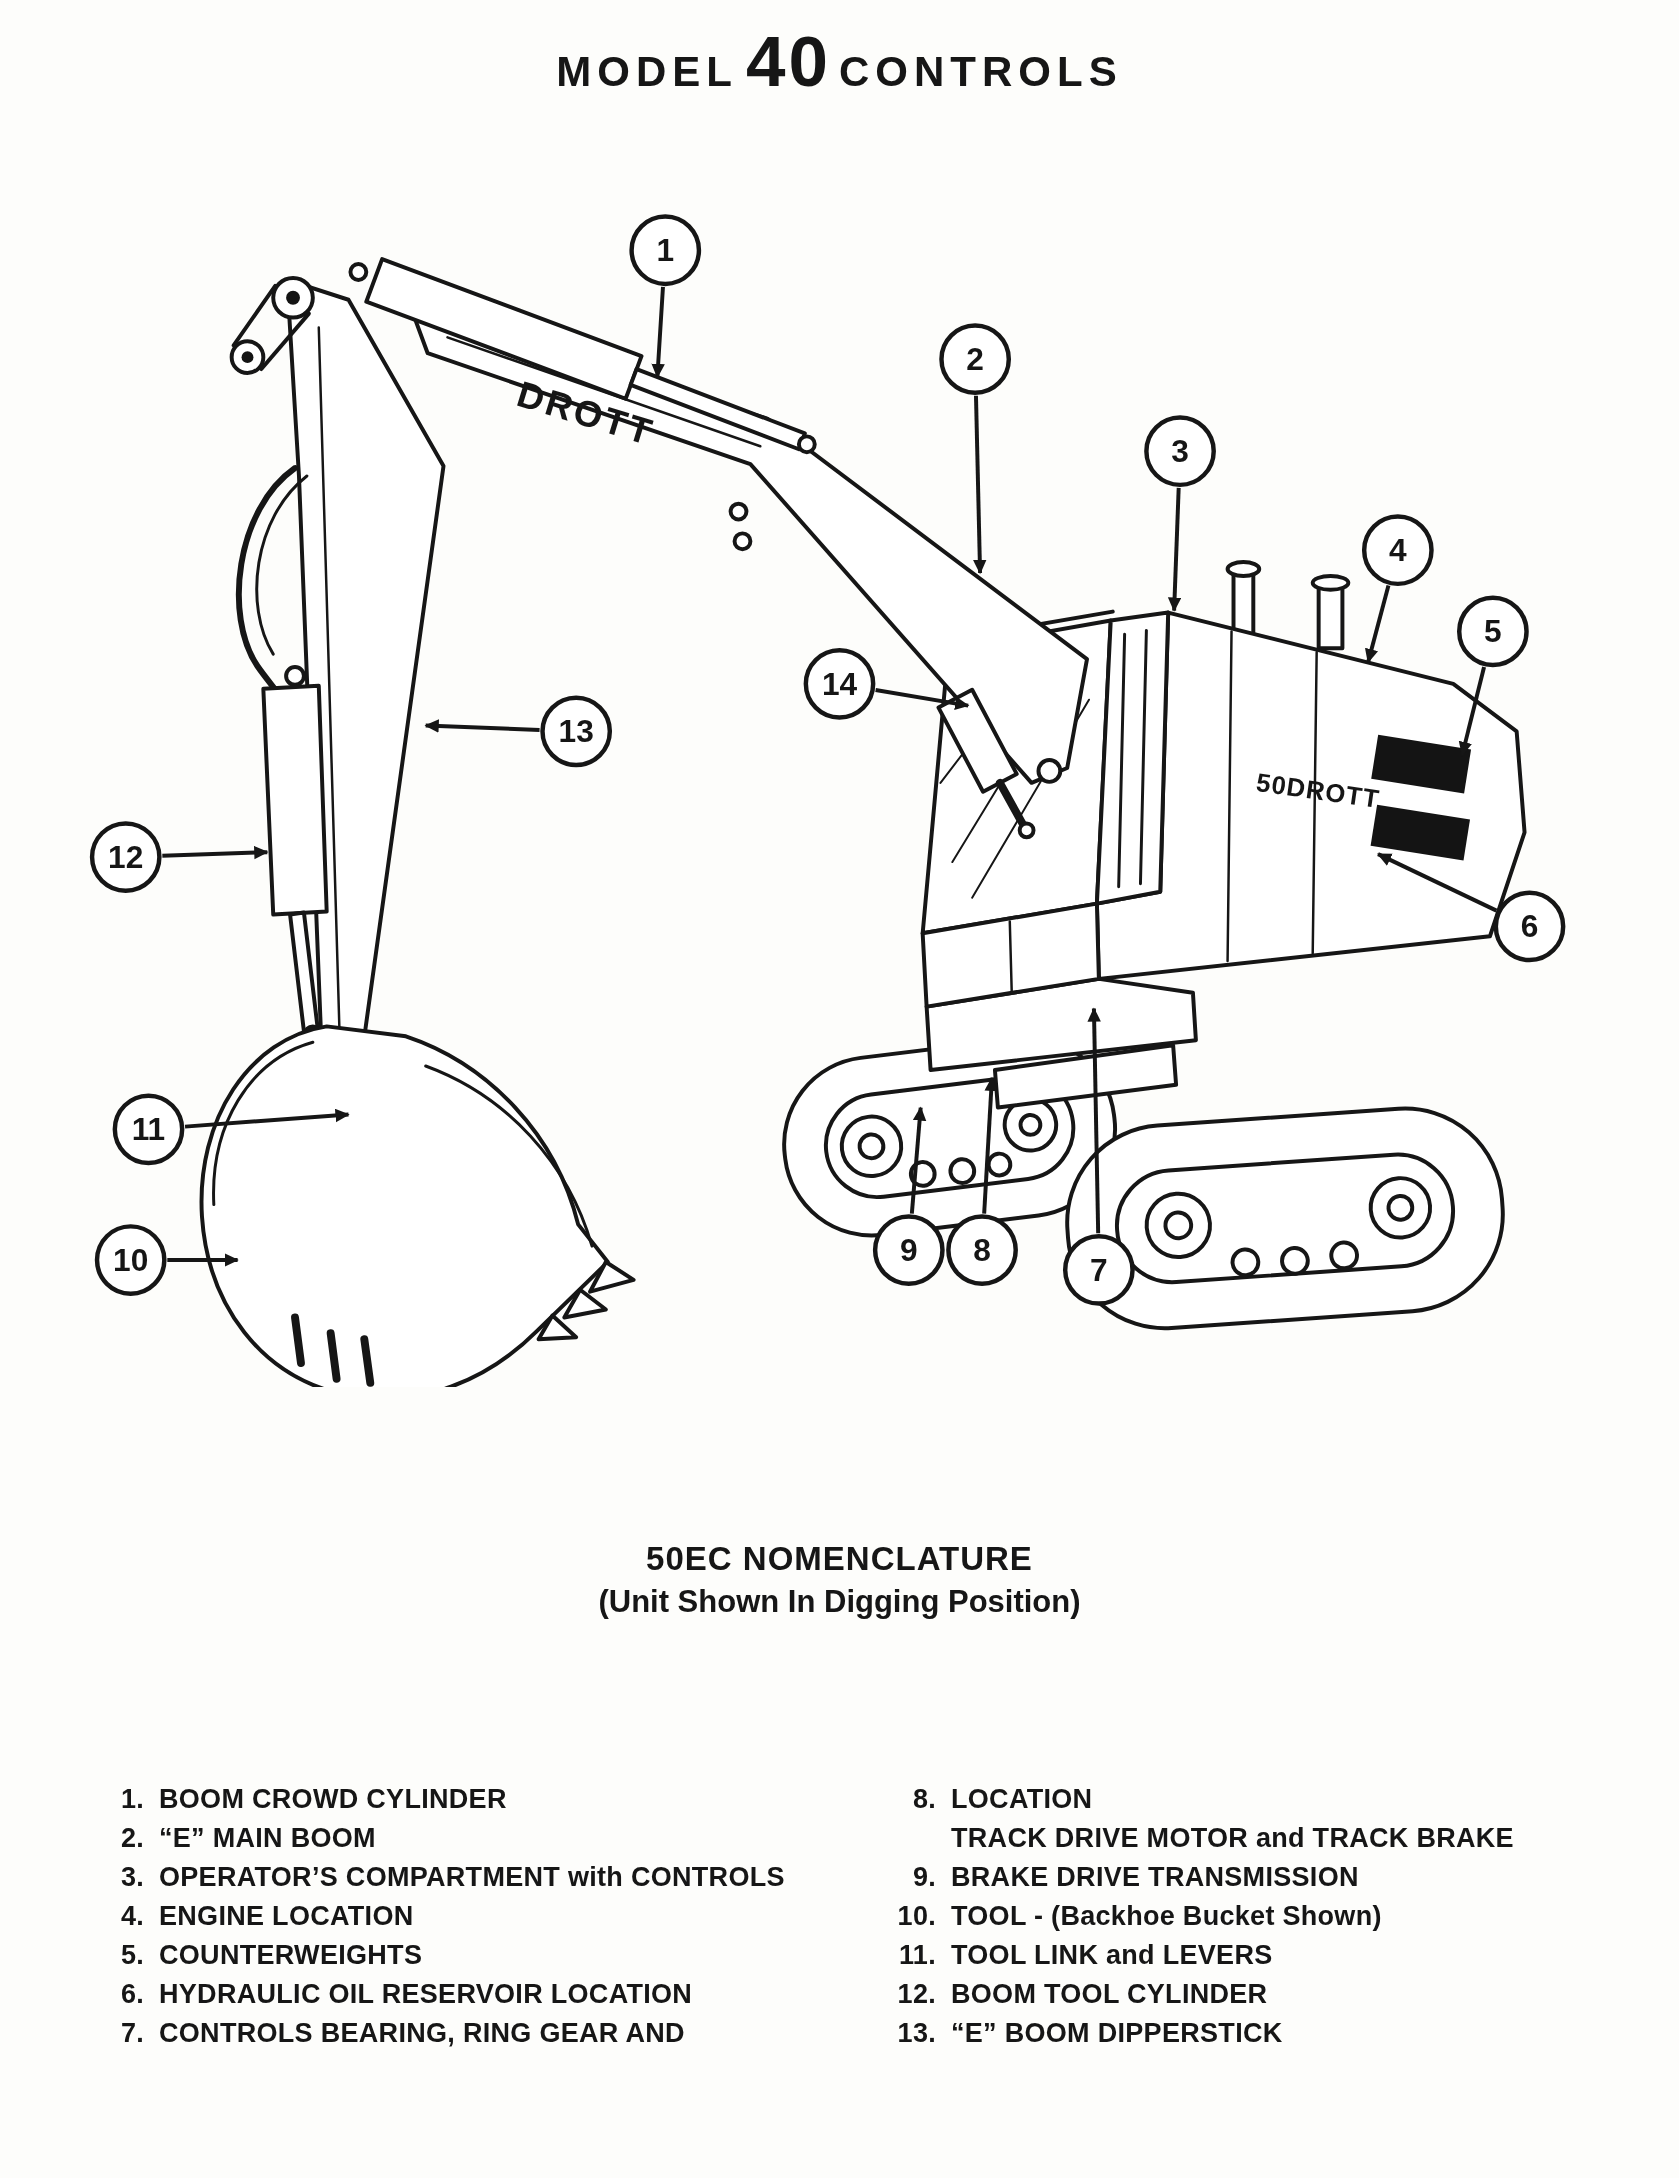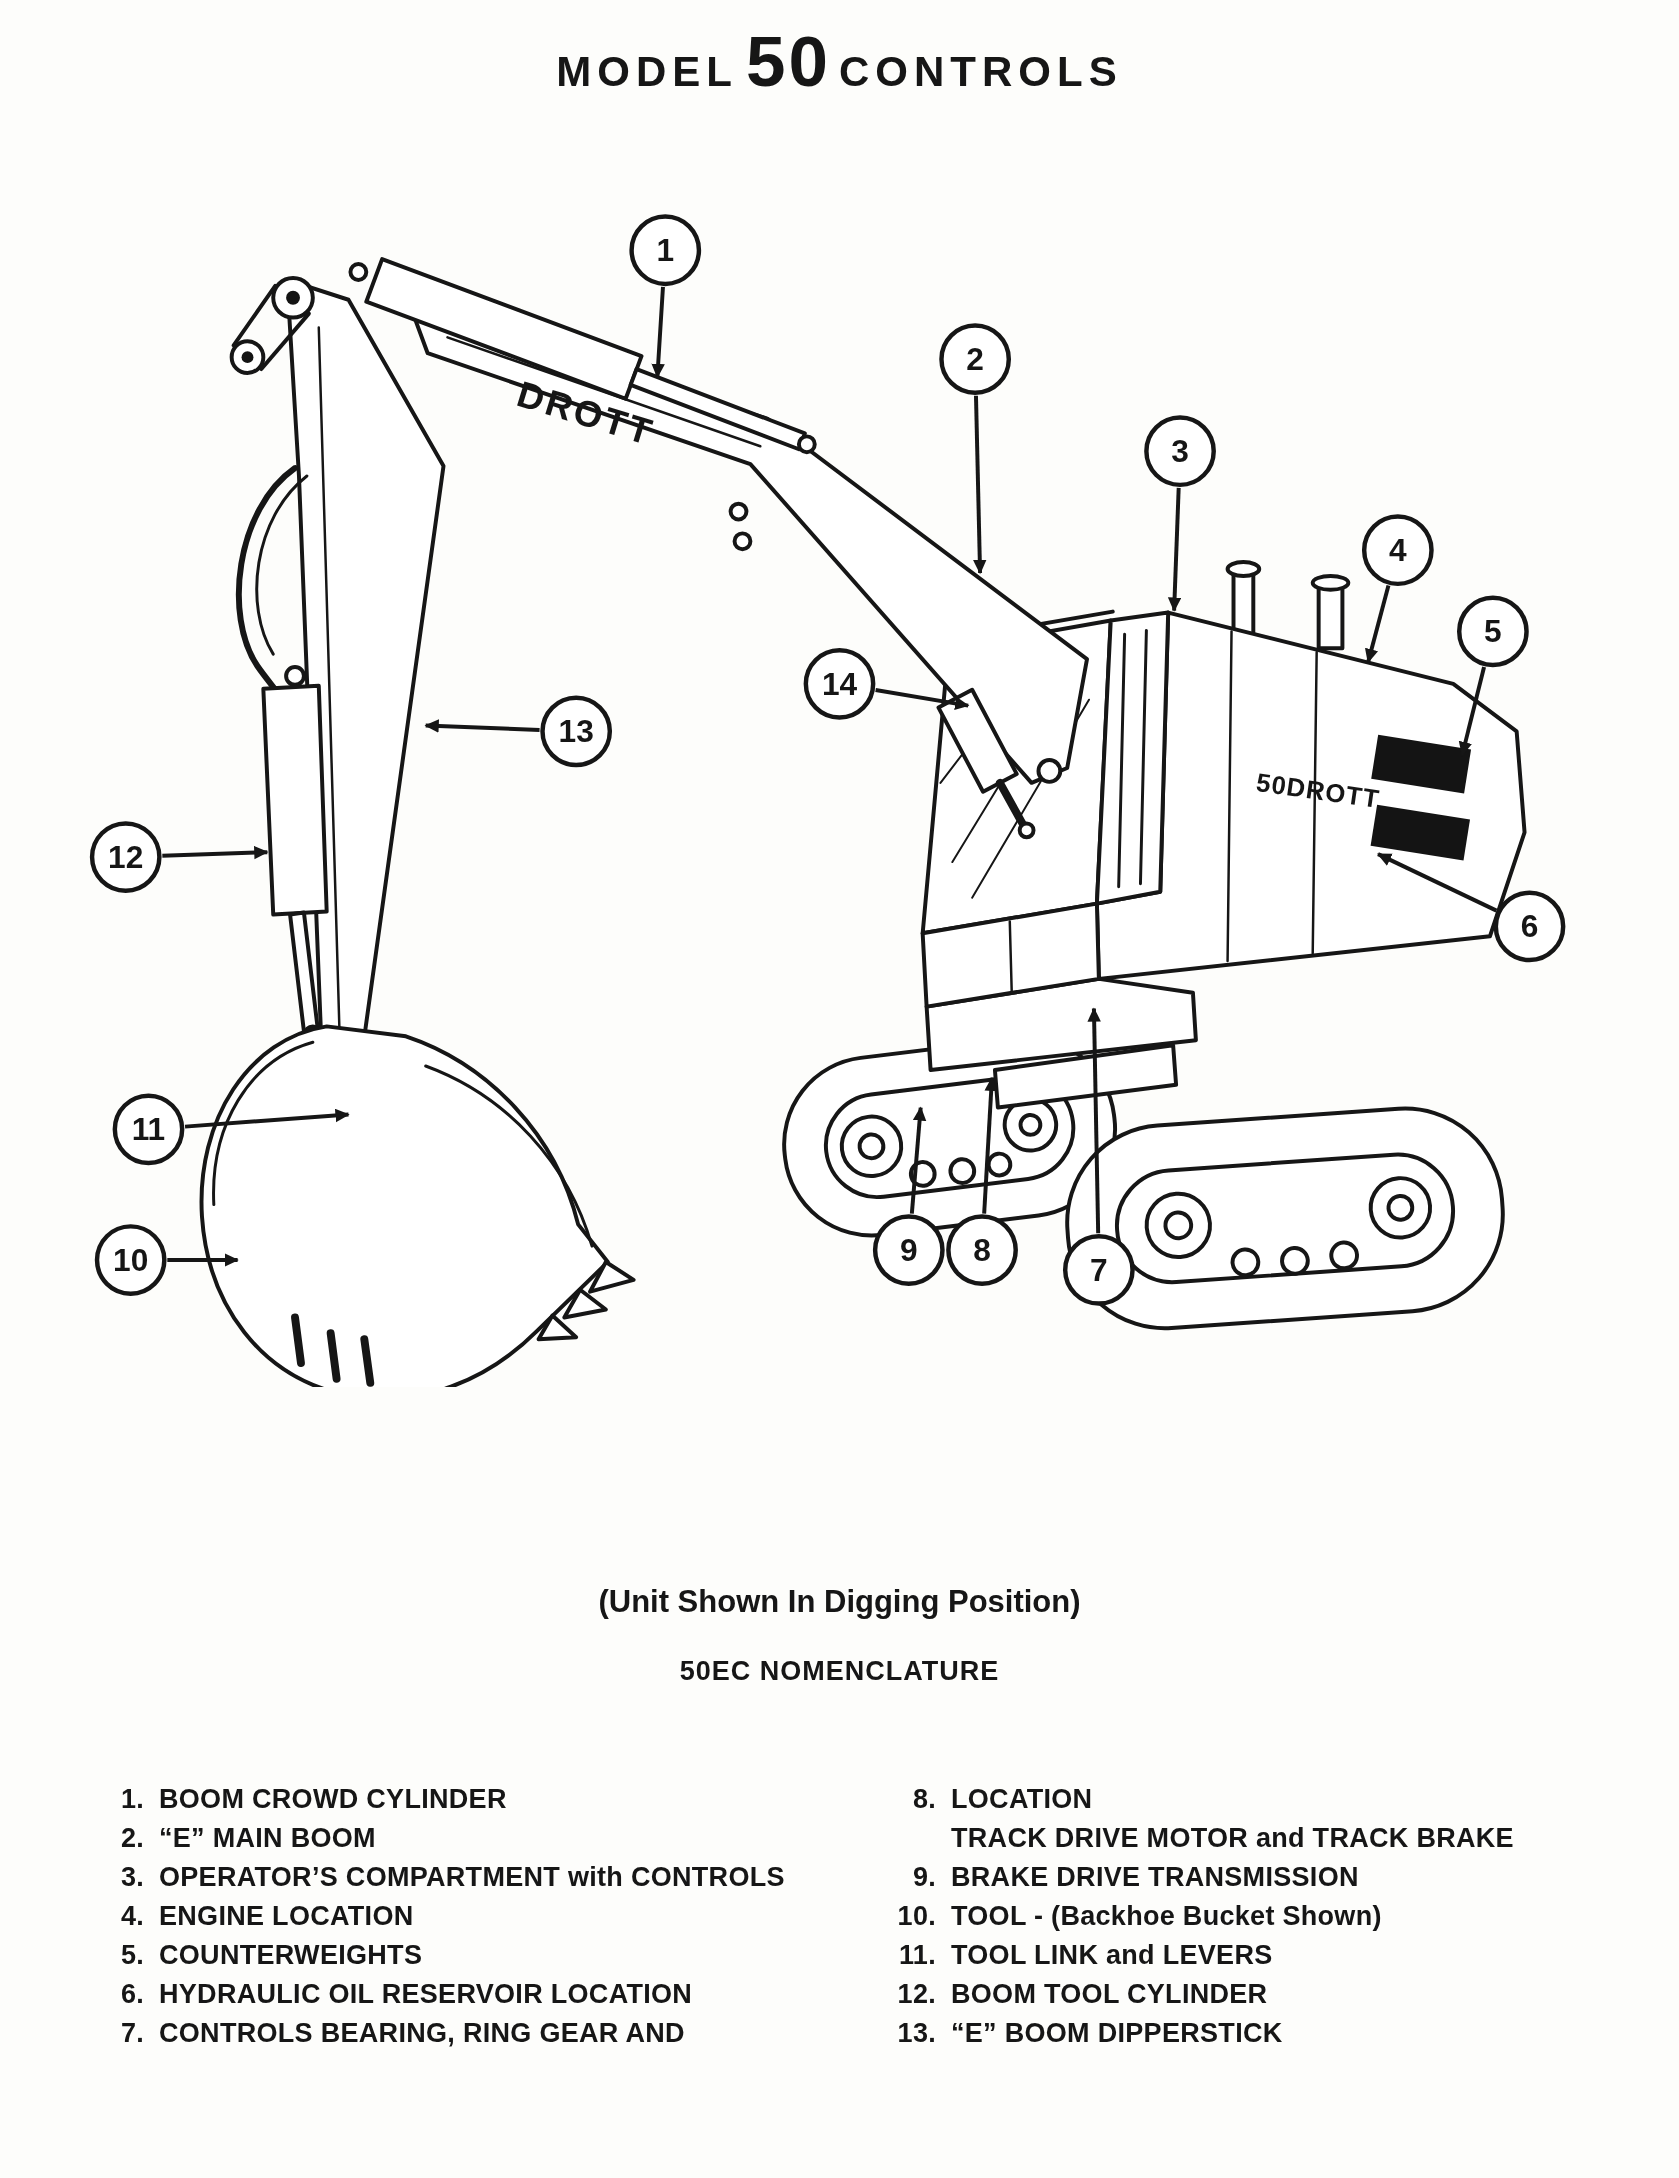--- a/index.html
+++ b/index.html
@@ -21,38 +21,38 @@
   .callout-circle{fill:#fff;stroke:#161616;stroke-width:4.5}
   .callout-line{stroke:#161616;stroke-width:4}
   .callout-num{font-family:"Liberation Sans",sans-serif;font-size:32px;font-weight:bold;
     text-anchor:middle;fill:#161616}
   .brand-lg{font-family:"Liberation Sans",sans-serif;font-size:37px;font-weight:bold;
     letter-spacing:3px;fill:#161616}
   .brand-sm{font-family:"Liberation Sans",sans-serif;font-size:26px;font-weight:bold;
     letter-spacing:1px;fill:#161616}
   
   .caption{position:absolute;left:0;width:100%;text-align:center;font-weight:bold}
-  #caption1{top:1656px;font-size:27px;letter-spacing:1px}
+  #caption1{top:1540px;font-size:33px;letter-spacing:1px}
   #caption2{top:1584px;font-size:31px}
   
   .legend-col{position:absolute;top:1780px}
   #legend-left{left:91px}
   #legend-right{left:883px}
   .legend-item{display:flex;align-items:flex-start;font-weight:bold;font-size:27px;
     line-height:39px;letter-spacing:0.3px}
   .lnum{min-width:53px;text-align:right;margin-right:15px;flex:none}
   .ltext{display:block}
   .lline{display:block;white-space:nowrap}
 </style>
 </head>
 <body>
 
 <div class="title">
   <span class="t-word">MODEL</span>
-  <span class="t-num">50</span>
+  <span class="t-num">40</span>
   <span class="t-word">CONTROLS</span>
 </div>
 
 <div id="diagram">
 <svg width="1679" height="1238" viewBox="0 0 1696 1250" xmlns="http://www.w3.org/2000/svg">
   <defs>
     <marker id="arrowhead" markerWidth="4" markerHeight="4" refX="3.3" refY="1.7" orient="auto">
       <path d="M0,0 L3.6,1.7 L0,3.4 Z" fill="#161616"></path>
     </marker>
     <pattern id="tread" patternUnits="userSpaceOnUse" width="13" height="13" patternTransform="rotate(62)">

